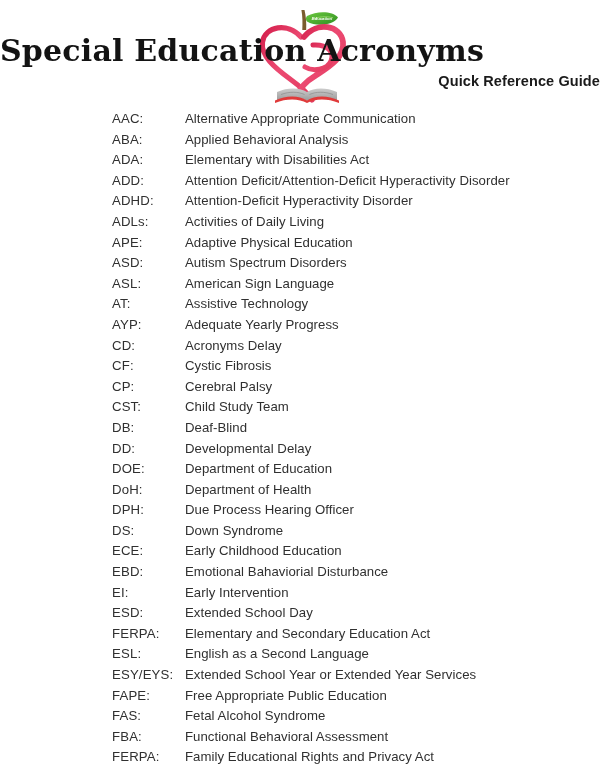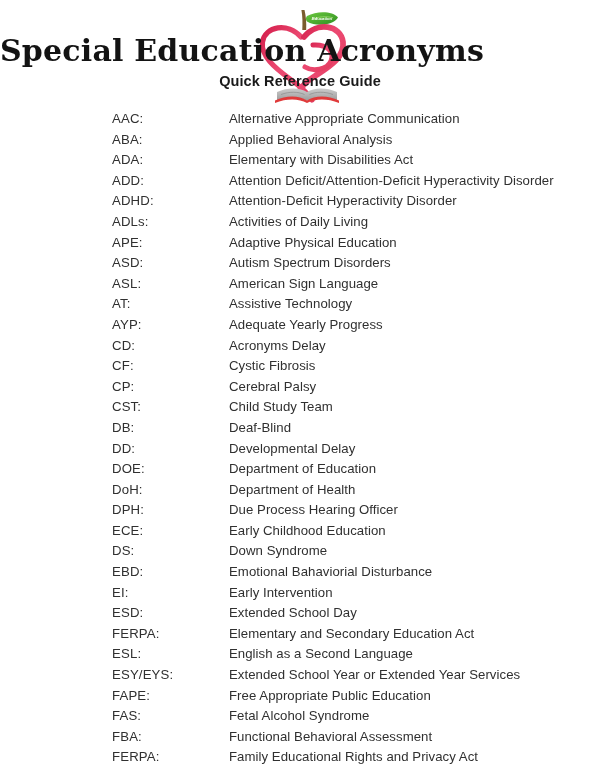--- a/index.html
+++ b/index.html
@@ -47,21 +47,21 @@
     color: #131313;
     white-space: nowrap;
     z-index: 3;
   }
 
   .subtitle {
     position: absolute;
     left: 0;
     top: 73px;
     width: 600px;
-    text-align: center;
+    text-align: right;
     font-family: "Liberation Sans", sans-serif;
     font-weight: bold;
     font-size: 14.5px;
     color: #1a1a1a;
     letter-spacing: 0.1px;
     white-space: nowrap;
     z-index: 3;
   }
 
   
@@ -71,21 +71,20 @@
     top: 109px;
     width: 470px;
   }
 
   .acronym-row {
     display: flex;
     align-items: center;
     height: 20.6px;
     line-height: 20.6px;
     white-space: nowrap;
-    gap: 44px;
   }
 
   .acronym-term {
     width: 73px;
     flex: 0 0 73px;
     font-size: 13.2px;
     color: #303030;
     letter-spacing: 0.15px;
   }
 
@@ -226,28 +225,28 @@
     </div>
     <div class="acronym-row">
       <span class="acronym-term">DoH:</span>
       <span class="acronym-def">Department of Health</span>
     </div>
     <div class="acronym-row">
       <span class="acronym-term">DPH:</span>
       <span class="acronym-def">Due Process Hearing Officer</span>
     </div>
     <div class="acronym-row">
+      <span class="acronym-term">DS:</span>
+      <span class="acronym-def">Down Syndrome</span>
+    </div>
+    <div class="acronym-row">
       <span class="acronym-term">ECE:</span>
       <span class="acronym-def">Early Childhood Education</span>
     </div>
     <div class="acronym-row">
-      <span class="acronym-term">DS:</span>
-      <span class="acronym-def">Down Syndrome</span>
-    </div>
-    <div class="acronym-row">
       <span class="acronym-term">EBD:</span>
       <span class="acronym-def">Emotional Bahaviorial Disturbance</span>
     </div>
     <div class="acronym-row">
       <span class="acronym-term">EI:</span>
       <span class="acronym-def">Early Intervention</span>
     </div>
     <div class="acronym-row">
       <span class="acronym-term">ESD:</span>
       <span class="acronym-def">Extended School Day</span>

